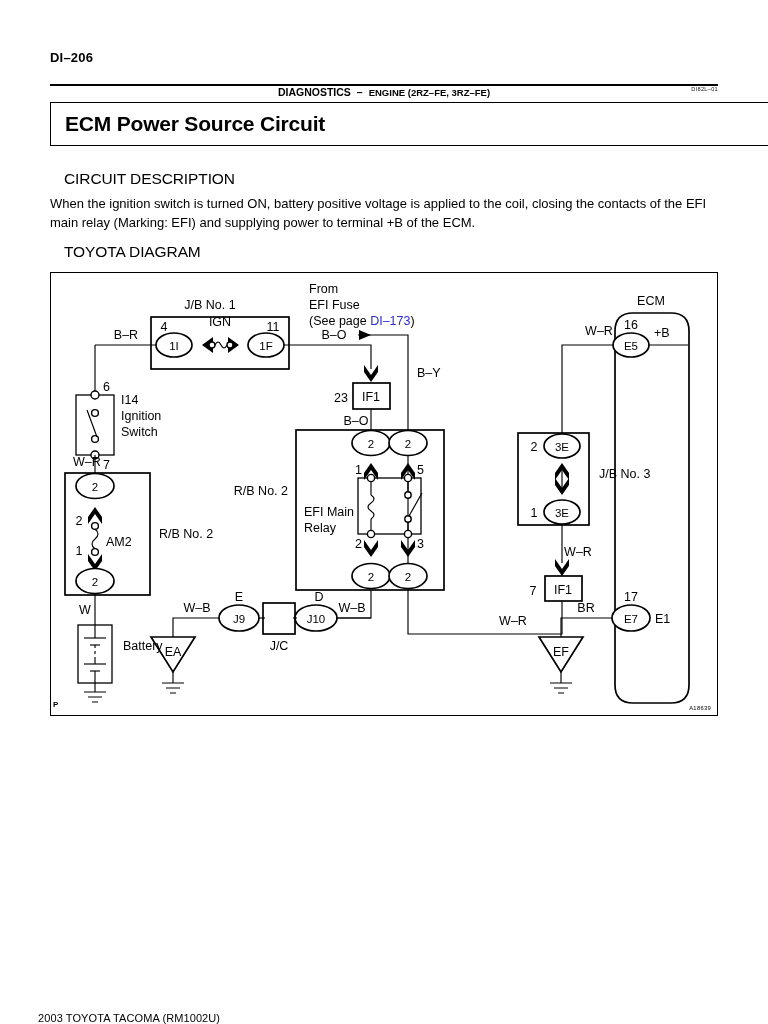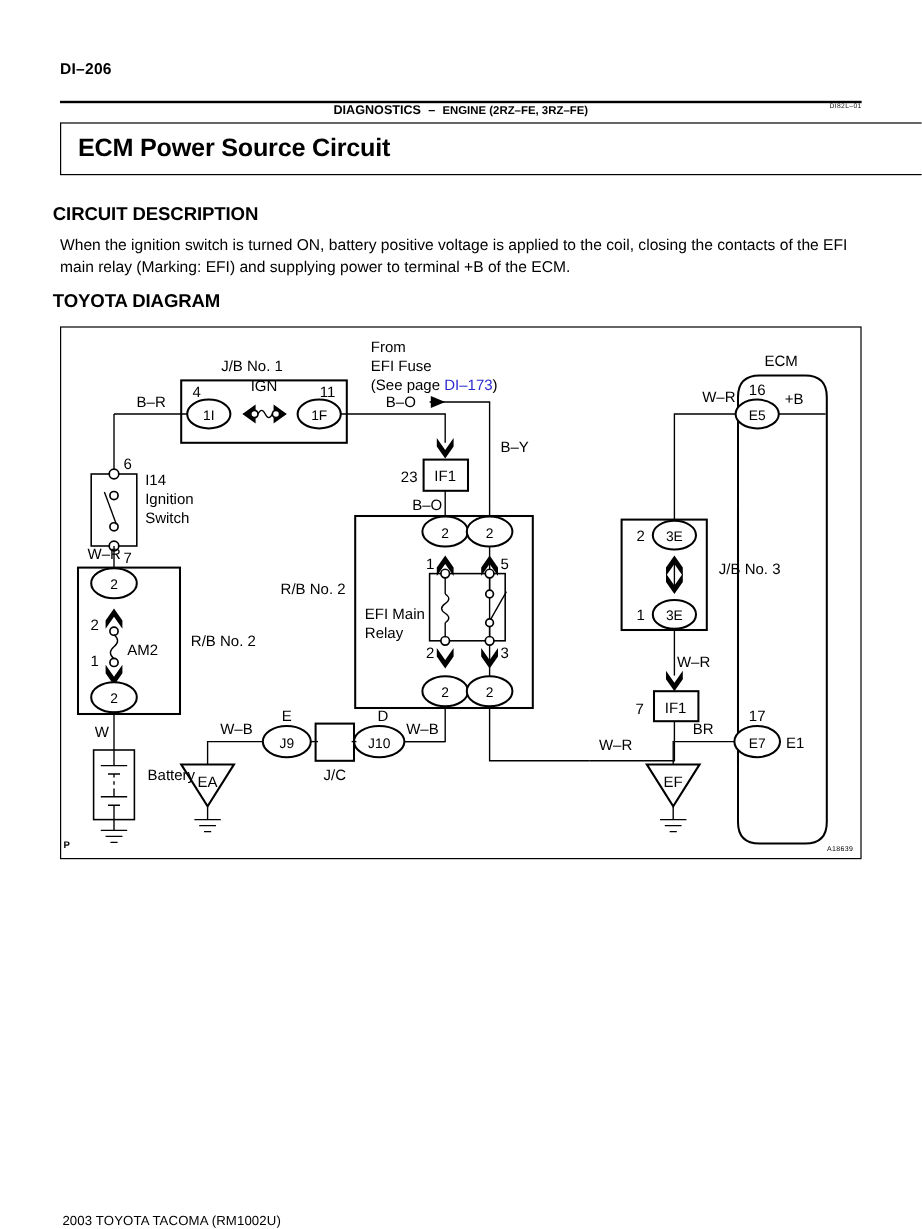--- a/index.html
+++ b/index.html
@@ -43,22 +43,22 @@
     border: 1.6px solid #000;
     display: flex; align-items: center;
   }
   .title-box h1 {
     margin: 0; padding-left: 14px;
     font-size: 21px; font-weight: bold; letter-spacing: -.2px;
   }
 
   
   .sec-head {
-    position: absolute; left: 44px;
-    font-size: 15.5px; font-weight: bold; letter-spacing: -.1px;
+    position: absolute; left: 64px;
+    font-size: 15.5px; font-weight: normal; letter-spacing: -.1px;
   }
   #circuit-desc-head { top: 170px; }
   #wiring-head { top: 243px; }
   .body-copy {
     position: absolute; left: 50px; top: 194px; width: 670px;
     font-size: 13px; line-height: 19px;
   }
 
   
   .diagram {
@@ -87,21 +87,21 @@
   .link { fill: #2a2ad0; }
   .wire { stroke: #000; stroke-width: 1.15; fill: none; }
   .box  { stroke: #000; stroke-width: 1.7; fill: none; }
   .boxthin { stroke: #000; stroke-width: 1.3; fill: none; }
   .term { stroke: #000; stroke-width: 1.7; fill: #fff; }
   .node { stroke: #000; stroke-width: 1.4; fill: #fff; }
   .solid { fill: #000; }
 
   
   .footer {
-    position: absolute; left: 52px; top: 1012px;
+    position: absolute; left: 38px; top: 1012px;
     font-size: 11px; letter-spacing: .1px;
     white-space: nowrap;
   }
 </style>
 </head>
 <body>
 
 <div class="page-num">DI–206</div>
 
 <div class="running-head">

